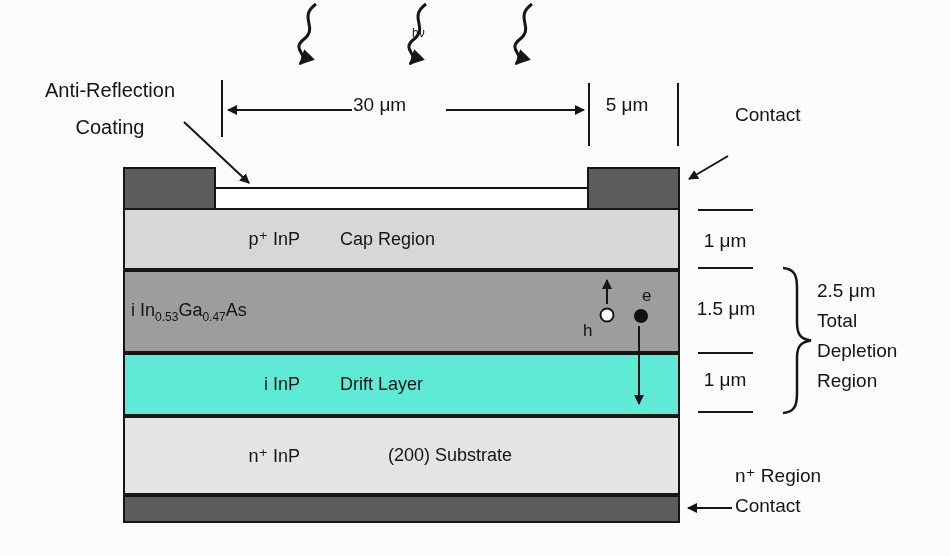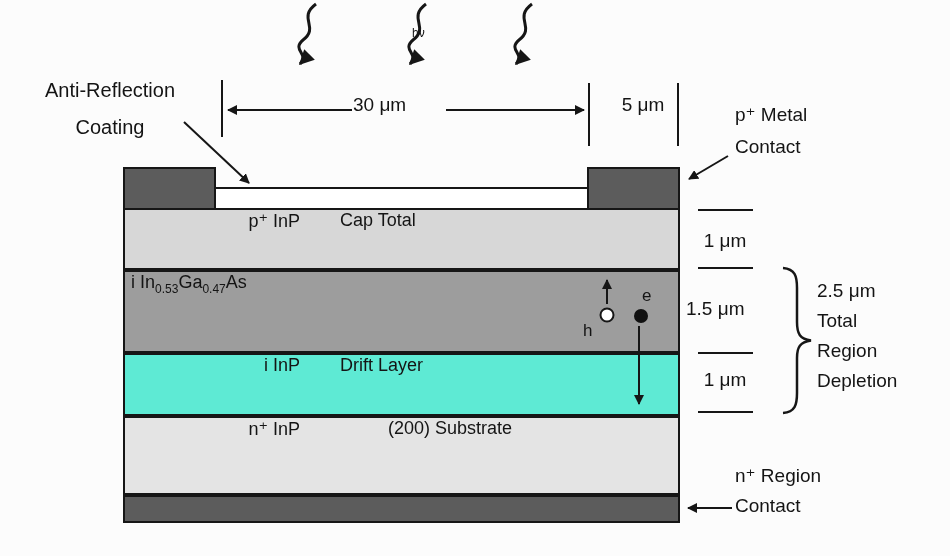--- a/index.html
+++ b/index.html
@@ -3,21 +3,21 @@
 <meta charset="utf-8">
 <style>
   html,body{margin:0;padding:0;background:#fff;}
   .stage{
     position:relative;width:950px;height:556px;background:#fcfcfc;overflow:hidden;
     font-family:"Liberation Sans","DejaVu Sans",sans-serif;color:#141414;
   }
   
   .layer{
     position:absolute;left:123px;width:557px;box-sizing:border-box;
-    border:2px solid #161616;display:flex;align-items:flex-start;font-size:18px;
+    border:2px solid #161616;display:flex;align-items:center;font-size:18px;
   }
   .layer-cap       {top:208px;height:62px;background:#d7d7d7;}
   .layer-absorption{top:270px;height:83px;background:#9d9d9d;}
   .layer-drift     {top:353px;height:63px;background:#5eead4;}
   .layer-substrate {top:416px;height:79px;background:#e4e4e4;gap:48px;}
   .mat{display:inline-block;width:175px;text-align:right;white-space:nowrap;}
   .mat.align-left{text-align:left;padding-left:6px;}
   .nm{margin-left:40px;white-space:nowrap;}
   sub{font-size:12px;}
   .contact{
@@ -28,43 +28,43 @@
   .contact-bottom{left:123px;top:495px;width:557px;height:28px;}
   .arc-strip{
     position:absolute;left:216px;top:187px;width:371px;height:23px;
     background:#ffffff;border-top:2px solid #161616;box-sizing:border-box;
   }
   
   .lbl{position:absolute;font-size:19px;line-height:30px;white-space:nowrap;}
   .lbl-arc{left:10px;top:72px;width:200px;text-align:center;line-height:37px;font-size:20px;}
   .lbl-hv{left:412px;top:18px;font-size:12px;}
   .lbl-dim30{left:353px;top:90px;width:94px;text-align:left;}
-  .lbl-dim5{left:590px;top:90px;width:74px;text-align:center;padding-left:16px;}
+  .lbl-dim5{left:590px;top:90px;width:74px;text-align:center;}
   .lbl-pmetal{left:735px;top:99px;line-height:32px;}
   .lbl-nmetal{left:735px;top:461px;line-height:30px;}
   .lbl-dimcap{left:695px;top:226px;width:60px;text-align:center;}
-  .lbl-dimabs{left:686px;top:294px;width:80px;}
+  .lbl-dimabs{left:686px;top:294px;width:80px;text-align:center;}
   .lbl-dimdrift{left:695px;top:365px;width:60px;text-align:center;}
   .lbl-depletion{left:817px;top:276px;line-height:30px;}
   .lbl-hole{left:583px;top:316px;font-size:17px;}
   .lbl-electron{left:642px;top:281px;font-size:17px;}
   svg.overlay{position:absolute;left:0;top:0;pointer-events:none;}
 </style>
 </head>
 <body>
 
 <div class="stage">
 
   <div class="arc-strip"></div>
   <div class="contact contact-left"></div>
   <div class="contact contact-right"></div>
 
   <div class="layer layer-cap">
     <span class="mat">p⁺ InP</span>
-    <span class="nm">Cap Total</span>
+    <span class="nm">Cap Region</span>
   </div>
 
   <div class="layer layer-absorption">
     <span class="mat align-left"><span>i In</span><sub>0.53</sub><span>Ga</span><sub>0.47</sub><span>As</span></span>
   </div>
 
   <div class="layer layer-drift">
     <span class="mat">i InP</span>
     <span class="nm">Drift Layer</span>
   </div>
@@ -80,33 +80,32 @@
     <div>Anti-Reflection</div>
     <div>Coating</div>
   </div>
 
   <div class="lbl lbl-hv">hν</div>
 
   <div class="lbl lbl-dim30">30 μm</div>
   <div class="lbl lbl-dim5">5 μm</div>
 
   <div class="lbl lbl-pmetal">
-    <div>p⁺ Metal</div>
     <div>Contact</div>
   </div>
 
   <div class="lbl lbl-dimcap">1 μm</div>
   <div class="lbl lbl-dimabs">1.5 μm</div>
   <div class="lbl lbl-dimdrift">1 μm</div>
 
   <div class="lbl lbl-depletion">
     <div>2.5 μm</div>
     <div>Total</div>
+    <div>Depletion</div>
     <div>Region</div>
-    <div>Depletion</div>
   </div>
 
   <div class="lbl lbl-nmetal">
     <div>n⁺ Region</div>
     <div>Contact</div>
   </div>
 
   <div class="lbl lbl-hole">h</div>
   <div class="lbl lbl-electron">e</div>
 

